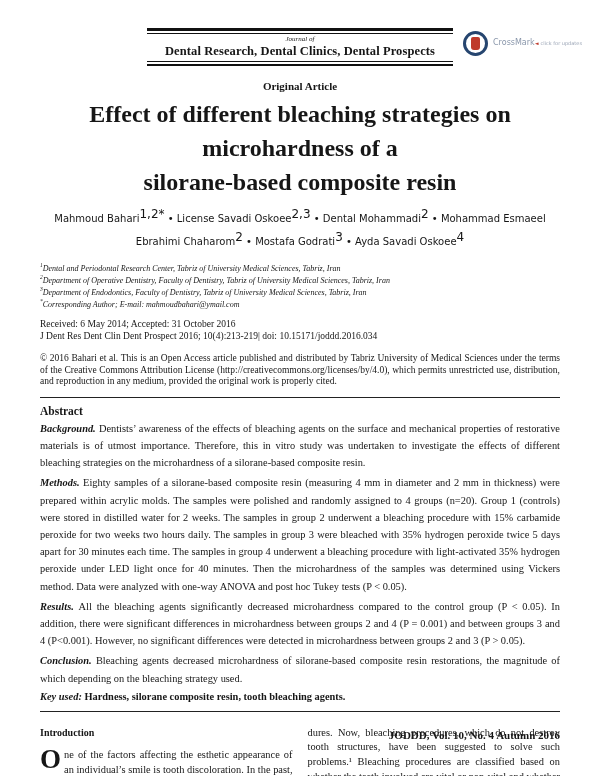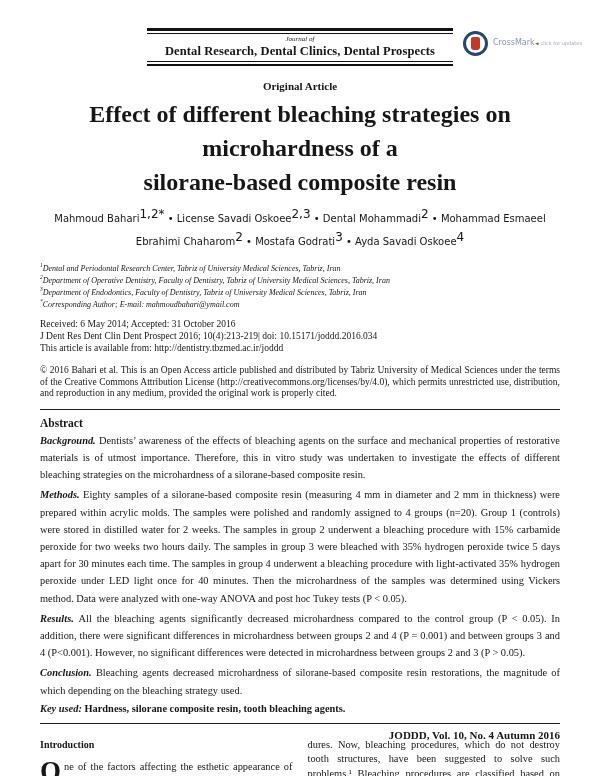--- a/index.html
+++ b/index.html
@@ -99,21 +99,20 @@
   <div class="affs">
       <div><sup>1</sup>Dental and Periodontal Research Center, Tabriz of University Medical Sciences, Tabriz, Iran</div>
       <div><sup>2</sup>Department of Operative Dentistry, Faculty of Dentistry, Tabriz of University Medical Sciences, Tabriz, Iran</div>
       <div><sup>3</sup>Department of Endodontics, Faculty of Dentistry, Tabriz of University Medical Sciences, Tabriz, Iran</div>
       <div><sup>*</sup>Corresponding Author; E-mail: mahmoudbahari@ymail.com</div>
     </div>
 
   <div class="meta">
     <div>Received: 6 May 2014; Accepted: 31 October 2016</div>
     <div>J Dent Res Dent Clin Dent Prospect 2016; 10(4):213-219| doi: 10.15171/joddd.2016.034</div>
-    <div>This article is available from: http://dentistry.tbzmed.ac.ir/joddd</div>
   </div>
 
   <div class="copyright">© 2016 Bahari et al. This is an Open Access article published and distributed by Tabriz University of Medical Sciences under the terms of the Creative Commons Attribution License (http://creativecommons.org/licenses/by/4.0), which permits unrestricted use, distribution, and reproduction in any medium, provided the original work is properly cited.</div>
 
   <div class="rule"></div>
 
   <div class="abs-head">Abstract</div>
   <div class="abs-body">
       <p class="abs-para"><span class="abs-label">Background. </span>Dentists’ awareness of the effects of bleaching agents on the surface and mechanical properties of restorative materials is of utmost importance. Therefore, this in vitro study was undertaken to investigate the effects of different bleaching strategies on the microhardness of a silorane-based composite resin.</p>
       <p class="abs-para"><span class="abs-label">Methods. </span>Eighty samples of a silorane-based composite resin (measuring 4 mm in diameter and 2 mm in thickness) were prepared within acrylic molds. The samples were polished and randomly assigned to 4 groups (n=20). Group 1 (controls) were stored in distilled water for 2 weeks. The samples in group 2 underwent a bleaching procedure with 15% carbamide peroxide for two weeks two hours daily. The samples in group 3 were bleached with 35% hydrogen peroxide twice 5 days apart for 30 minutes each time. The samples in group 4 underwent a bleaching procedure with light-activated 35% hydrogen peroxide under LED light once for 40 minutes. Then the microhardness of the samples was determined using Vickers method. Data were analyzed with one-way ANOVA and post hoc Tukey tests (P &lt; 0.05).</p>

